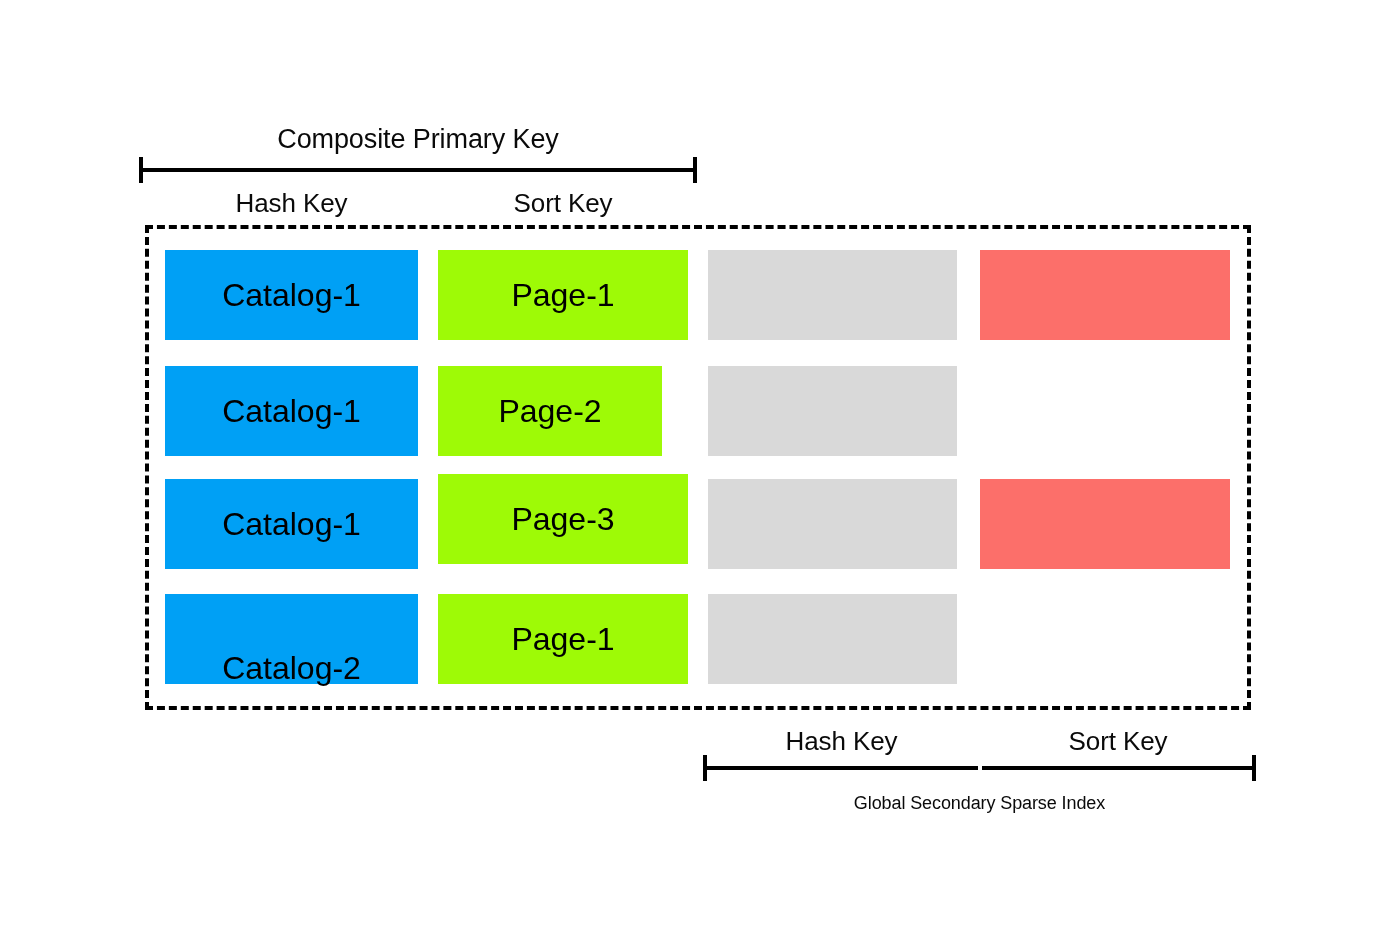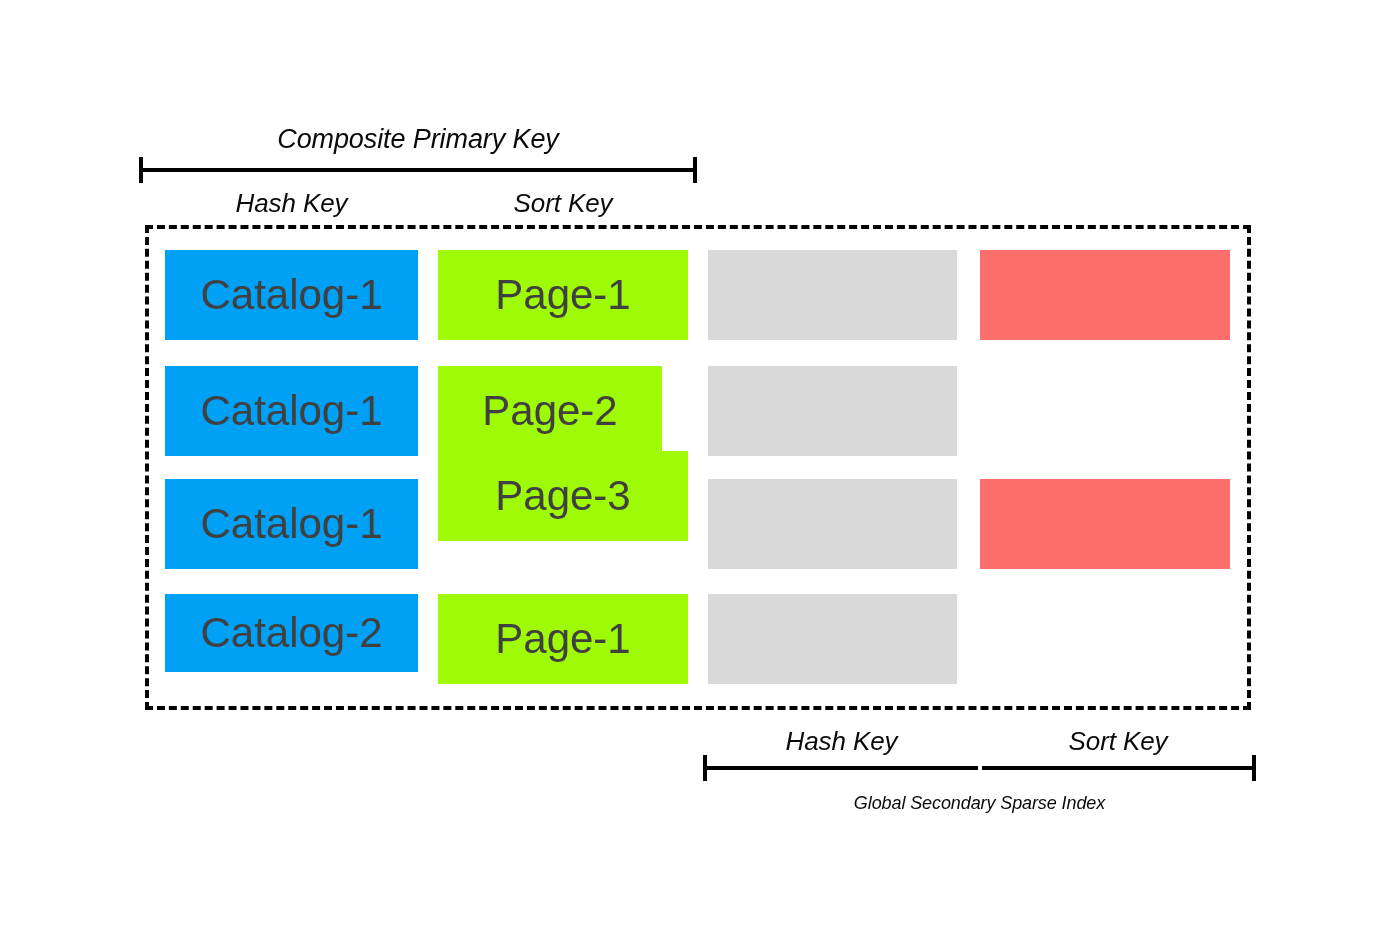--- a/index.html
+++ b/index.html
@@ -29,21 +29,20 @@
   }
   .bracket-tick {
     position: absolute;
     background: #000000;
     width: 4px;
   }
 
   
   .caption {
     position: absolute;
-    font-style: italic;
     font-size: 26px;
     line-height: 30px;
     color: #0a0a0a;
     white-space: nowrap;
     text-align: center;
     letter-spacing: -0.1px;
   }
   .caption-title {
     font-size: 27px;
   }
@@ -64,23 +63,23 @@
 
   
   .cell {
     position: absolute;
     box-sizing: border-box;
     display: flex;
     align-items: center;
     justify-content: center;
   }
   .cell-label {
-    font-size: 42px;
+    font-size: 32px;
     line-height: 1;
-    color: #404040;
+    color: #000000;
     font-family: "Liberation Sans", sans-serif;
     white-space: nowrap;
   }
 </style>
 </head>
 <body>
 
 <div id="canvas">
 
   <div class="caption caption-title" style="left:139px; top:124px; width:558px;">Composite Primary Key</div>
@@ -107,27 +106,27 @@
     <span class="cell-label">Catalog-1</span>
   </div>
   <div class="cell" style="left:438px; top:366px; width:224px; height:90px; background:#9EFA06;">
     <span class="cell-label">Page-2</span>
   </div>
   <div class="cell cell-empty" style="left:708px; top:366px; width:249px; height:90px; background:#D9D9D9;"></div>
 
   <div class="cell" style="left:165px; top:479px; width:253px; height:90px; background:#00A0F5;">
     <span class="cell-label">Catalog-1</span>
   </div>
-  <div class="cell" style="left:438px; top:451px; width:250px; height:90px; background:#9EFA06;">
+  <div class="cell" style="left:438px; top:474px; width:250px; height:90px; background:#9EFA06;">
     <span class="cell-label">Page-3</span>
   </div>
   <div class="cell cell-empty" style="left:708px; top:479px; width:249px; height:90px; background:#D9D9D9;"></div>
   <div class="cell cell-empty" style="left:980px; top:479px; width:250px; height:90px; background:#FC6F6A;"></div>
 
-  <div class="cell" style="left:165px; top:594px; width:253px; height:78px; background:#00A0F5;">
+  <div class="cell" style="left:165px; top:594px; width:253px; height:90px; background:#00A0F5;align-items:flex-end;">
     <span class="cell-label">Catalog-2</span>
   </div>
   <div class="cell" style="left:438px; top:594px; width:250px; height:90px; background:#9EFA06;">
     <span class="cell-label">Page-1</span>
   </div>
   <div class="cell cell-empty" style="left:708px; top:594px; width:249px; height:90px; background:#D9D9D9;"></div>
 
   <div class="caption" style="left:703px; top:726px; width:277px;">Hash Key</div>
   <div class="caption" style="left:980px; top:726px; width:276px;">Sort Key</div>
 

